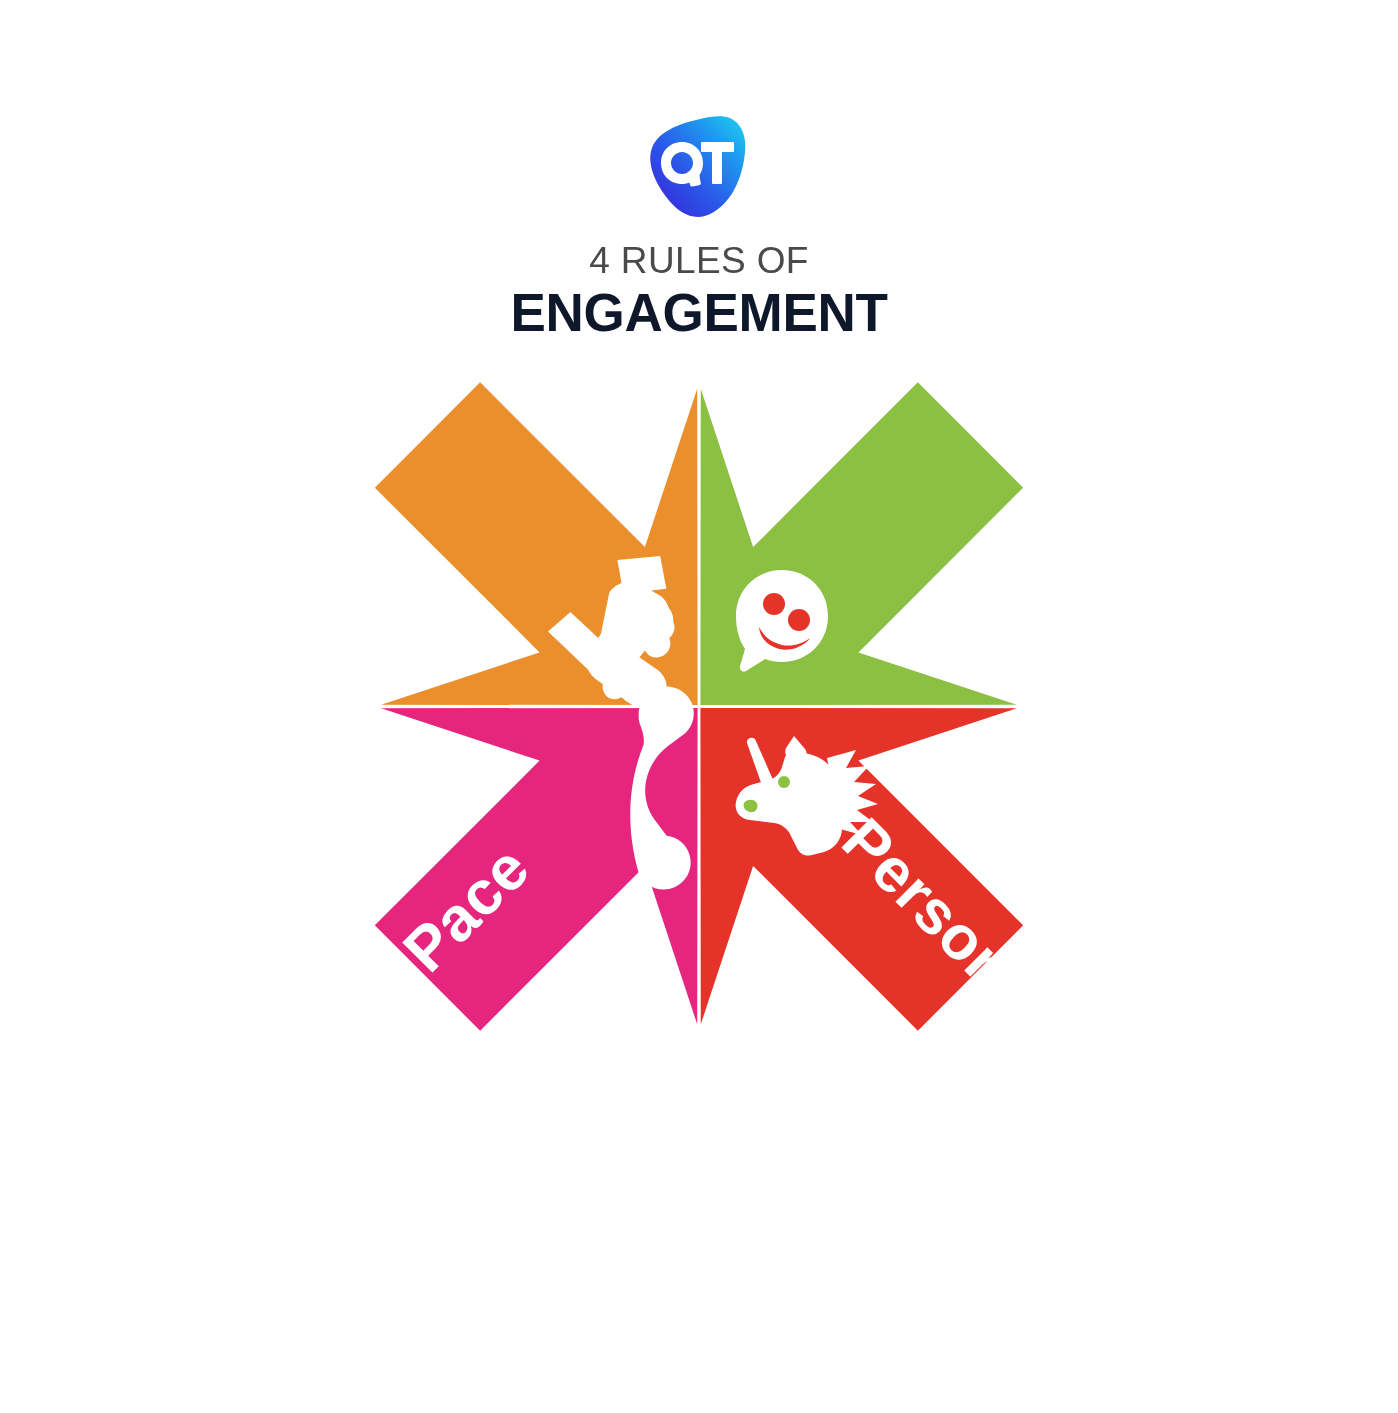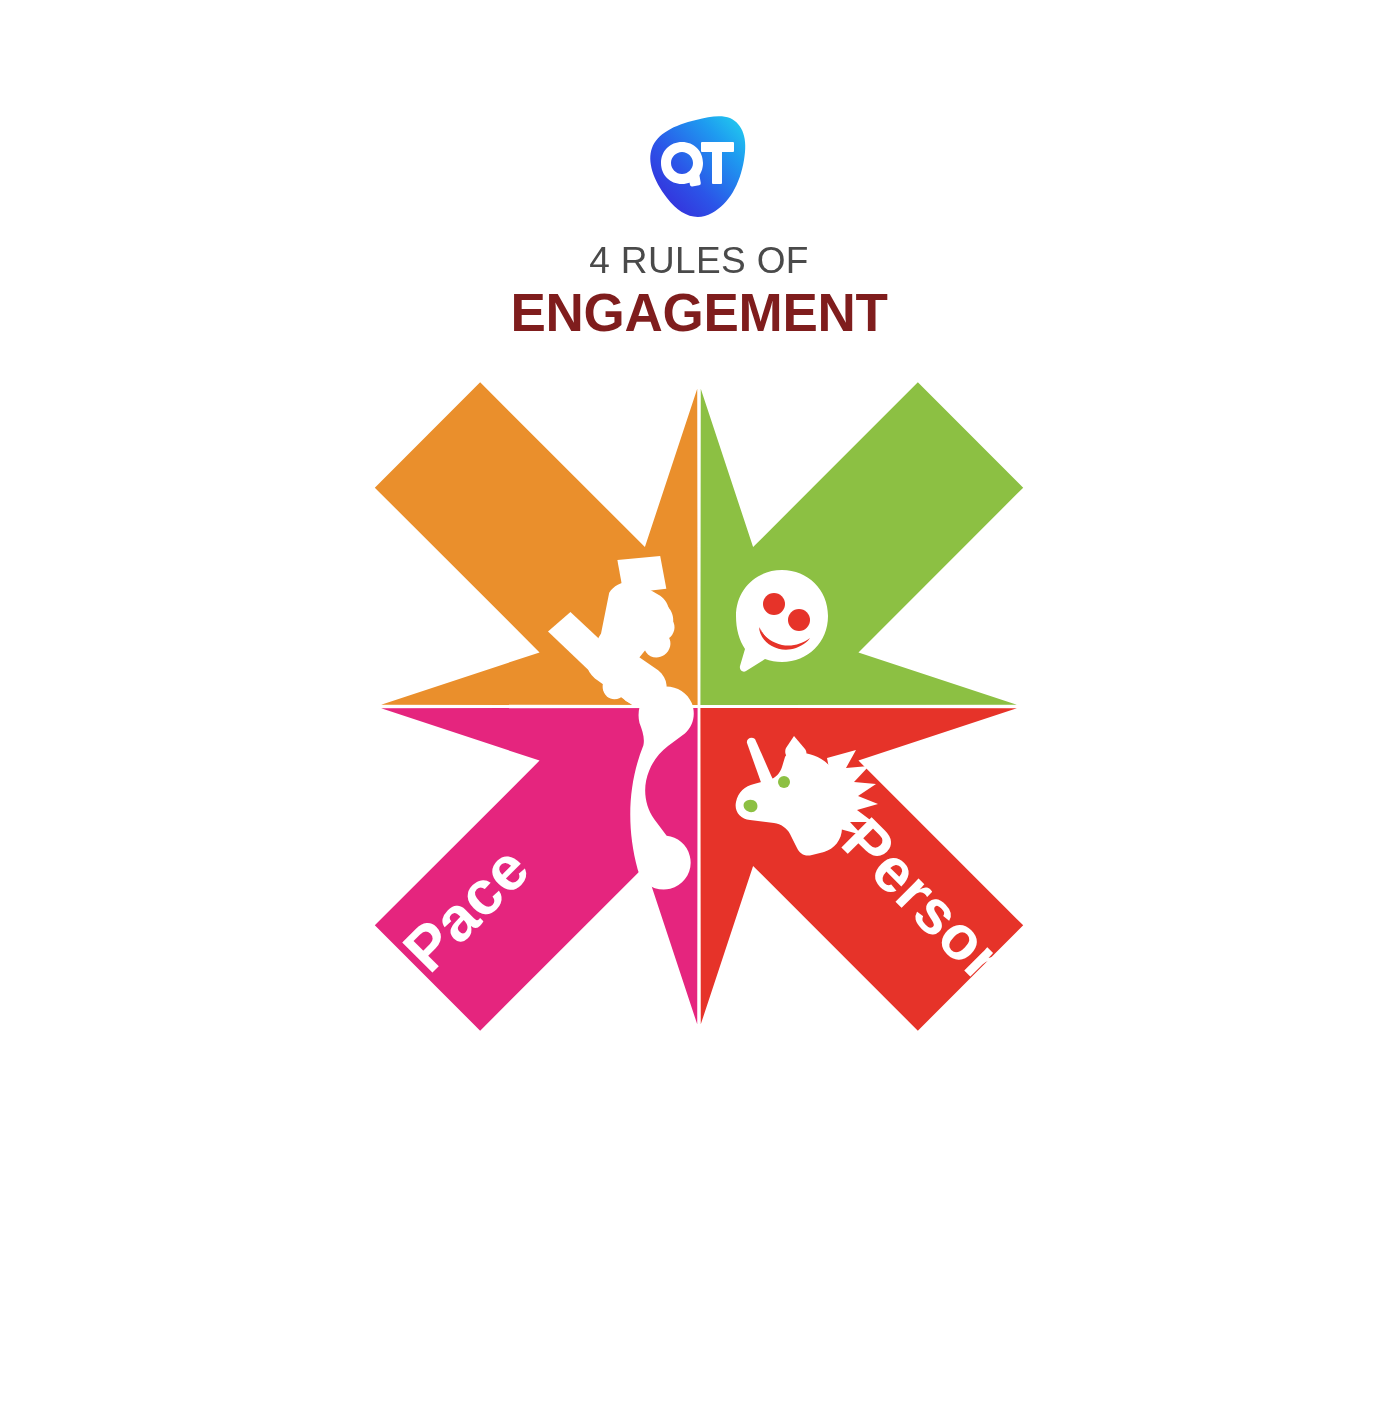--- a/index.html
+++ b/index.html
@@ -44,21 +44,21 @@
     font-size: 37px;
     letter-spacing: 0.01em;
     color: #4a4a4a;
     font-weight: 400;
   }
   #title-line-2 {
     display: block;
     margin-top: 7px;
     font-size: 53px;
     letter-spacing: -0.005em;
-    color: #7f1d1d;
+    color: #0f172a;
     font-weight: 700;
   }
 
   
   #pinwheel {
     position: absolute;
     left: 0;
     top: 0;
     width: 1398px;
     height: 1413px;

